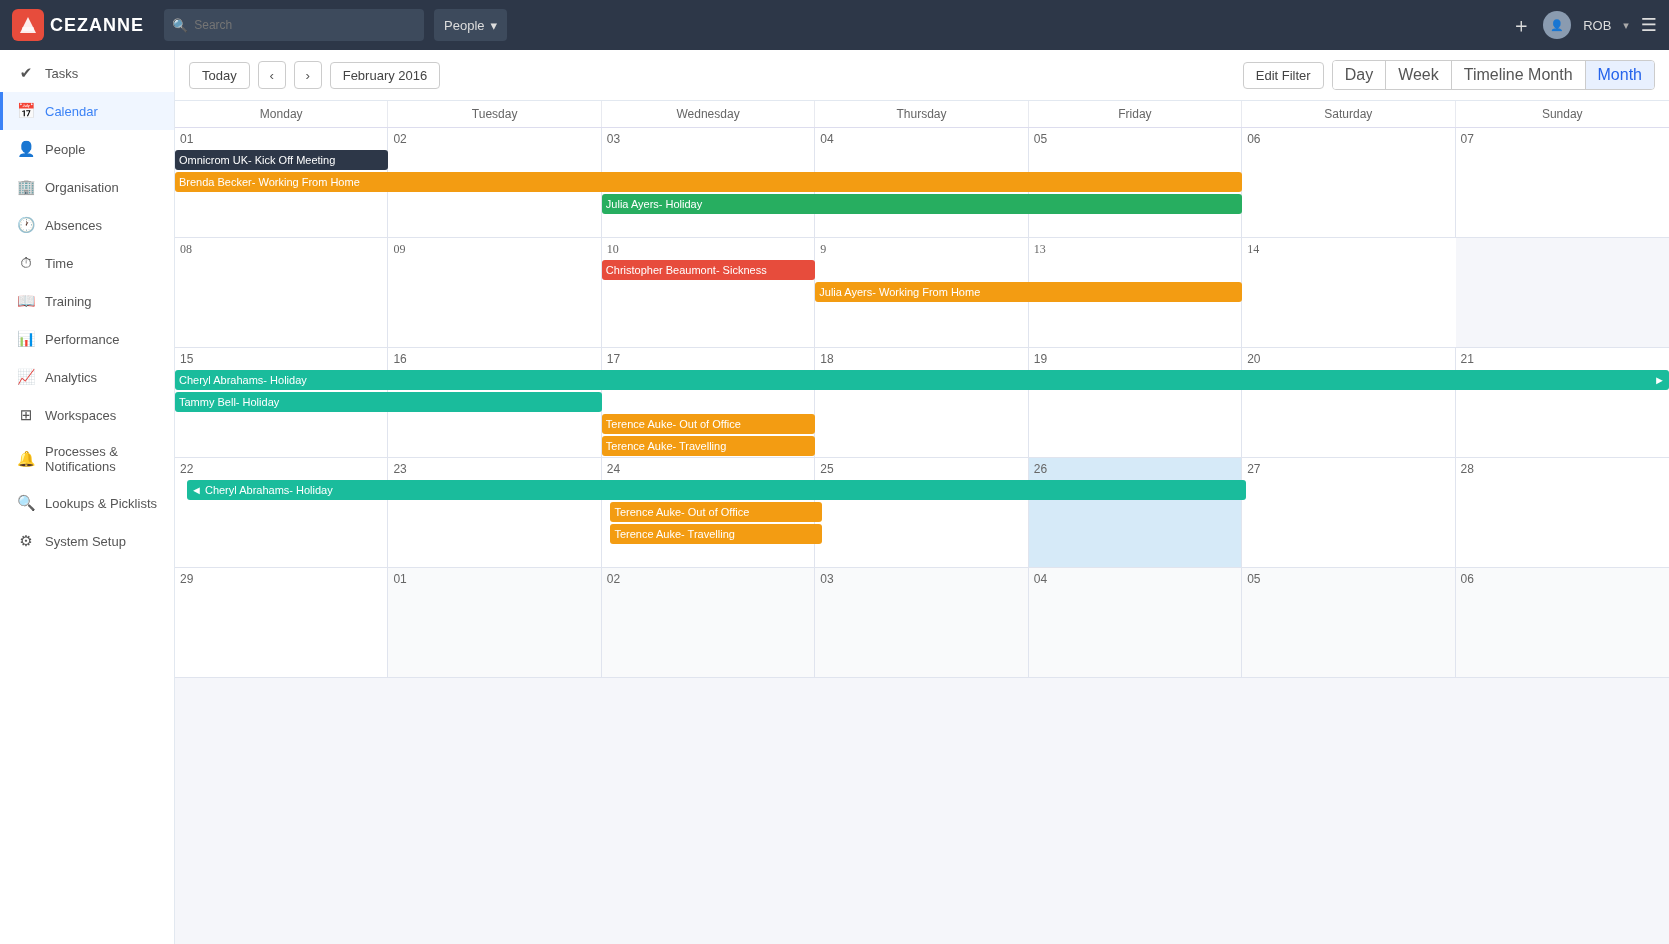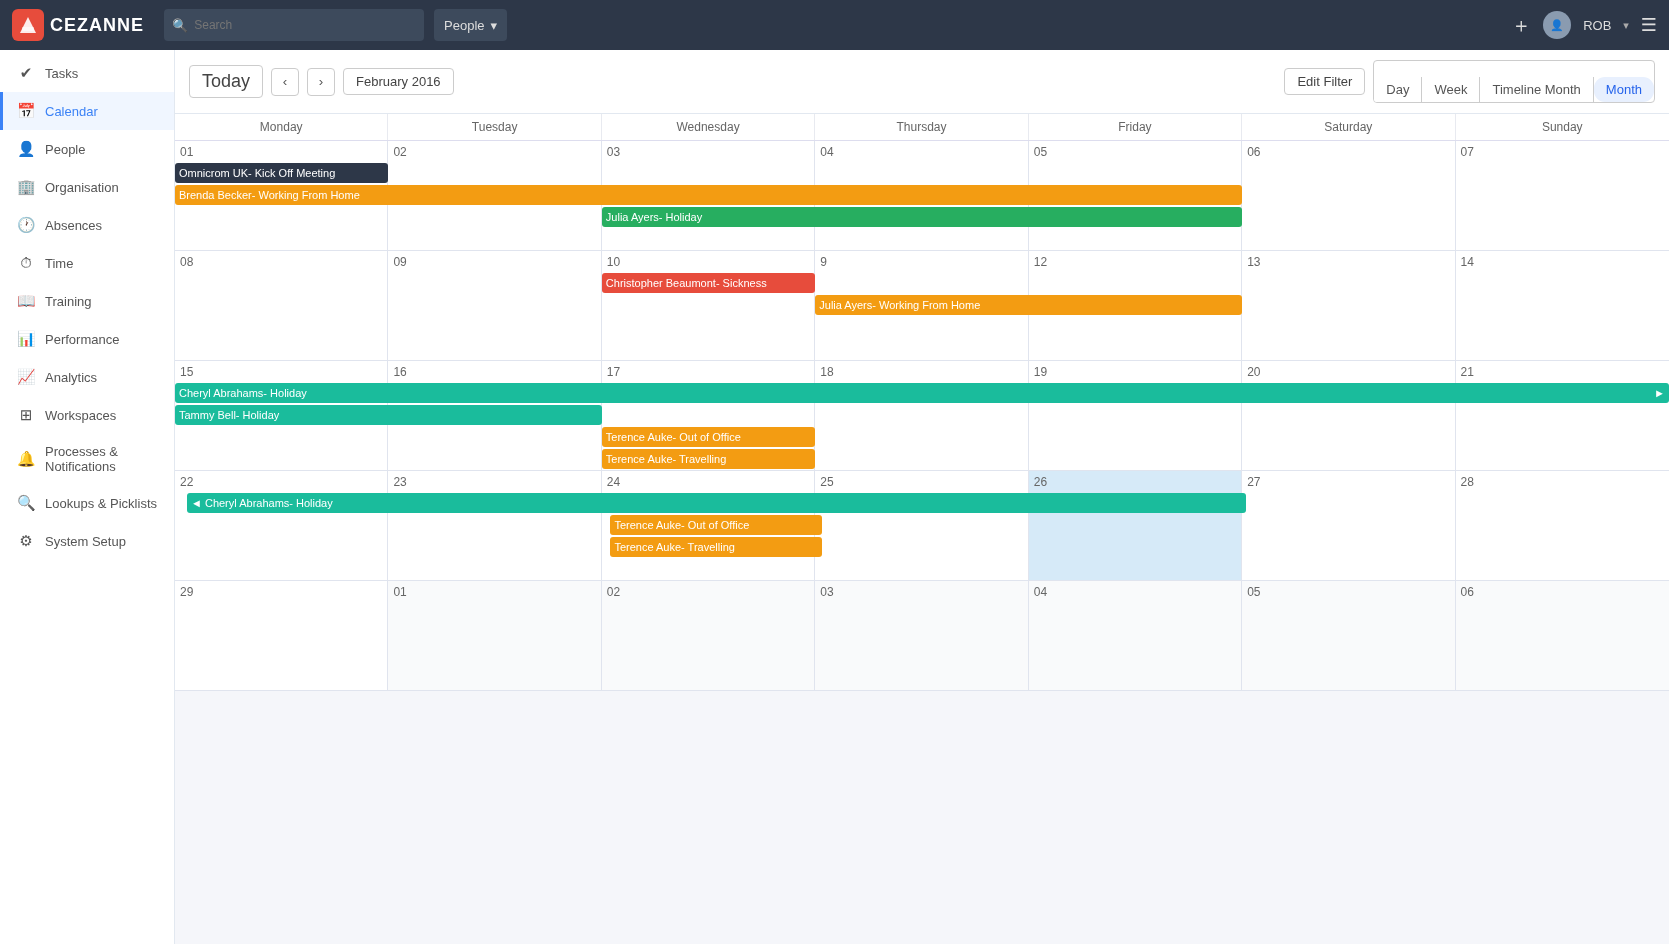--- a/index.html
+++ b/index.html
@@ -58,33 +58,33 @@
     .sidebar-icon { font-size: 15px; width: 18px; text-align: center; }
 
     
     .content { flex: 1; overflow: hidden; display: flex; flex-direction: column; }
 
     
     .cal-toolbar {
       display: flex; align-items: center; padding: 10px 14px; background: #fff; border-bottom: 1px solid #e2e8f0; flex-shrink: 0; gap: 8px;
     }
     .btn-today {
-      border: 1px solid #ccc; background: #fff; border-radius: 4px; padding: 5px 12px; font-size: 18px; cursor: pointer; color: #444;
+      border: 1px solid #ccc; background: #fff; border-radius: 4px; padding: 5px 12px; font-size: 13px; cursor: pointer; color: #444;
     }
     .btn-nav {
       border: 1px solid #ccc; background: #fff; border-radius: 4px; width: 28px; height: 28px; cursor: pointer; display: flex; align-items: center; justify-content: center; color: #555;
     }
     .month-label {
       border: 1px solid #ccc; background: #fff; border-radius: 4px; padding: 5px 12px; font-size: 13px; color: #444;
     }
     .cal-toolbar-right { margin-left: auto; display: flex; gap: 0; border: 1px solid #ccc; border-radius: 4px; overflow: hidden; }
     .view-btn {
-      padding: 5px 12px; font-size: 13px; cursor: pointer; background: #fff; border: none; color: #555; border-right: 1px solid #ccc; margin-top: 16px;
-    }
-    .view-btn:last-child { border-right: none; border-radius: 11px; }
+      padding: 5px 12px; font-size: 16px; cursor: pointer; background: #fff; border: none; color: #555; border-right: 1px solid #ccc;
+    }
+    .view-btn:last-child { border-right: none; }
     .view-btn.active { background: #e8f0fe; color: #2563eb; font-weight: 500; }
     .edit-filter-btn {
       border: 1px solid #ccc; background: #fff; border-radius: 4px; padding: 5px 12px; font-size: 13px; cursor: pointer; color: #444; margin-left: 8px;
     }
 
     
     .cal-grid { flex: 1; overflow: auto; }
     .cal-header-row {
       display: grid; grid-template-columns: repeat(7, 1fr); background: #fff; border-bottom: 1px solid #dde;
     }
@@ -279,35 +279,32 @@
                 <div style="background: transparent; height: 100%;"></div>
                 <div style="background: rgb(39, 174, 96); height: 100%; display: flex; align-items: center; font-size: 11px; color: white; padding: 0px 4px; overflow: hidden; white-space: nowrap; border-radius: 3px 0px 0px 3px;">Julia Ayers- Holiday</div>
                 <div style="background: rgb(39, 174, 96); height: 100%; display: flex; align-items: center; font-size: 11px; color: white; padding: 0px 4px; overflow: hidden; white-space: nowrap; border-radius: 0px;"></div>
                 <div style="background: rgb(39, 174, 96); height: 100%; display: flex; align-items: center; font-size: 11px; color: white; padding: 0px 4px; overflow: hidden; white-space: nowrap; border-radius: 0px 3px 3px 0px;"></div>
                 <div style="background: transparent; height: 100%;"></div>
                 <div style="background: transparent; height: 100%;"></div>
               </div>
             </div>
           </div>
           <div class="cal-week-wrapper" style="position: relative;">
-            <div class="cal-week" style="min-height: 110px;">
+            <div class="cal-week" style="min-height: 110px; font-family: Liberation Serif, serif;">
               <div class="cal-cell">
                 <div class="cal-day-num">08</div>
               </div>
               <div class="cal-cell">
                 <div class="cal-day-num">09</div>
               </div>
               <div class="cal-cell">
                 <div class="cal-day-num">10</div>
               </div>
               <div class="cal-cell">
                 <div class="cal-day-num">9</div>
-              </div>
-              <div class="cal-cell">
-                <div class="cal-day-num">12</div>
               </div>
               <div class="cal-cell">
                 <div class="cal-day-num">13</div>
               </div>
               <div class="cal-cell">
                 <div class="cal-day-num">14</div>
               </div>
             </div>
             <div style="position: absolute; top: 22px; left: 0px; right: 0px; pointer-events: none; z-index: 5; padding: 0px;">
               <div style="display: grid; grid-template-columns: repeat(7, 1fr); height: 20px; margin-bottom: 2px; pointer-events: auto;">

